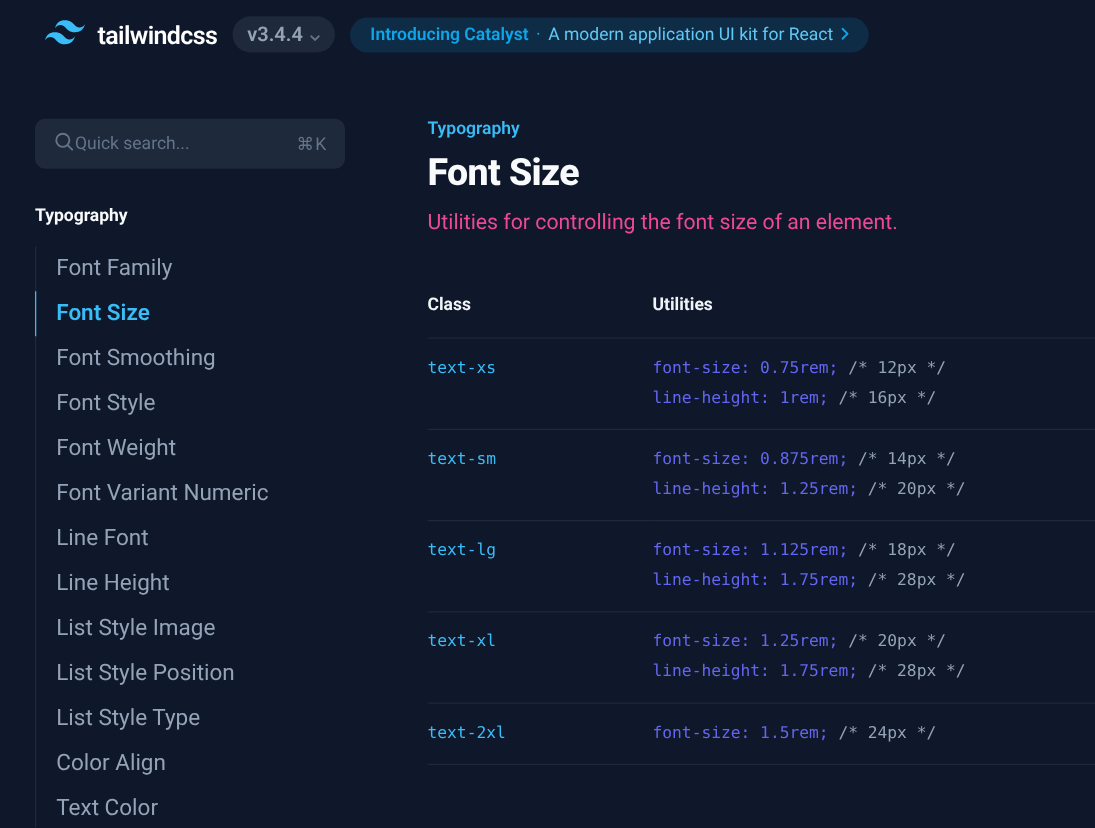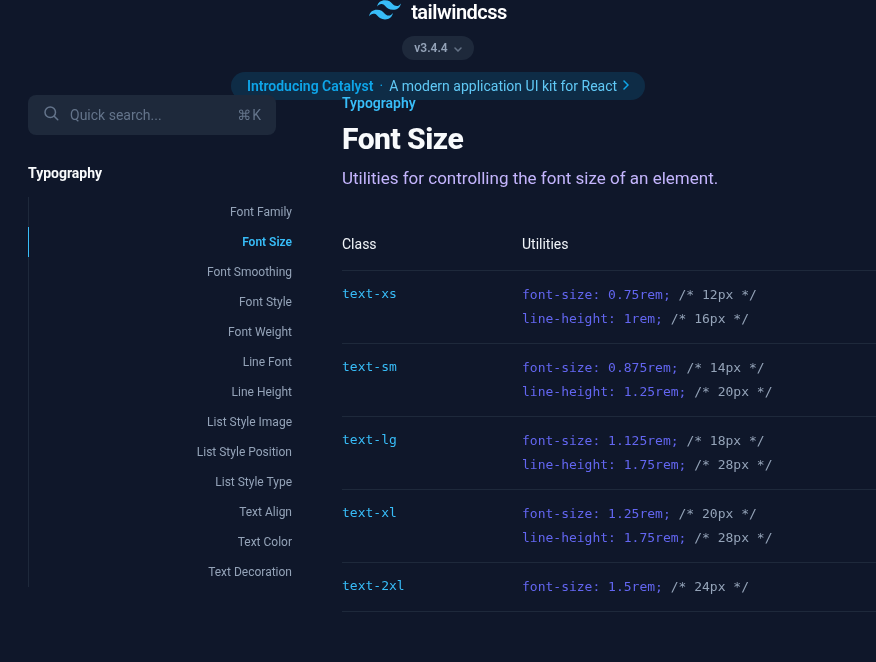--- a/index.html
+++ b/index.html
@@ -12,39 +12,38 @@
     overflow: hidden;
   }
 
   
   .header {
     display: flex;
     align-items: center;
     padding: 0 36px;
     height: 55px;
     gap: 12px;
-    flex-direction: column;
   }
   .logo-wrap {
     display: flex;
     align-items: center;
     gap: 10px;
   }
   .brand {
     color: #fff;
     font-size: 20px;
     font-weight: 600;
     letter-spacing: -0.5px;
   }
   .version-pill {
     background: #1e293b;
     color: #94a3b8;
     border-radius: 9999px;
     padding: 5px 12px;
-    font-size: 12px;
+    font-size: 16px;
     font-weight: 600;
     display: inline-flex;
     align-items: center;
     gap: 6px;
     cursor: pointer;
   }
   .version-pill .chev { opacity: .6; }
   .promo-pill {
     background: rgba(14,165,233,.15);
     border-radius: 9999px;
@@ -80,48 +79,46 @@
     border-radius: 8px;
     height: 40px;
     padding: 0 14px;
     margin-bottom: 30px;
     width: 248px;
     cursor: pointer;
   }
   .search .placeholder {
     color: #64748b;
     font-size: 14px;
-    margin-left: 10px;
   }
   .search .kbd {
     margin-left: auto;
     color: #64748b;
     font-size: 14px;
     letter-spacing: 1px;
   }
 
   .nav-section-title {
     color: #f8fafc;
     font-size: 14px;
     font-weight: 700;
     margin-bottom: 16px;
   }
   .nav-list {
     list-style: none;
     border-left: 1px solid #1e293b;
   }
   .nav-item {
     color: #94a3b8;
-    font-size: 12px;
+    font-size: 18px;
     line-height: 1;
     padding: 9px 0 9px 16px;
     cursor: pointer;
     border-left: 1px solid transparent;
     margin-left: -1px;
-    text-align: right;
   }
   .nav-item.active {
     color: #38bdf8;
     font-weight: 600;
     border-left-color: #38bdf8;
   }
 
   
   .main {
     flex: 1;
@@ -135,34 +132,34 @@
     margin-bottom: 10px;
   }
   .page-title {
     color: #f8fafc;
     font-size: 30px;
     font-weight: 800;
     letter-spacing: -.5px;
     margin-bottom: 12px;
   }
   .page-desc {
-    color: #c4b5fd;
+    color: #ec4899;
     font-size: 17px;
     margin-bottom: 48px;
   }
 
   .tbl {
     width: 100%;
     border-collapse: collapse;
   }
   .tbl th {
     text-align: left;
     color: #f1f5f9;
     font-size: 14px;
-    font-weight: 400;
+    font-weight: 700;
     padding-bottom: 18px;
     border-bottom: 1px solid #1e293b;
   }
   .tbl th.class-col { width: 180px; }
   .tbl td {
     vertical-align: top;
     padding: 12px 0;
     border-bottom: 1px solid #1e293b;
   }
   .code-class {
@@ -227,26 +224,27 @@
       <span class="kbd">⌘K</span>
     </div>
 
     <div class="nav-section-title">Typography</div>
     <ul class="nav-list" id="nav-list">
         <li class="nav-item">Font Family</li>
         <li class="nav-item active">Font Size</li>
         <li class="nav-item">Font Smoothing</li>
         <li class="nav-item">Font Style</li>
         <li class="nav-item">Font Weight</li>
+        <li class="nav-item">Font Variant Numeric</li>
         <li class="nav-item">Line Font</li>
         <li class="nav-item">Line Height</li>
         <li class="nav-item">List Style Image</li>
         <li class="nav-item">List Style Position</li>
         <li class="nav-item">List Style Type</li>
-        <li class="nav-item">Text Align</li>
+        <li class="nav-item">Color Align</li>
         <li class="nav-item">Text Color</li>
         <li class="nav-item">Text Decoration</li>
       </ul>
   </aside>
 
   <main class="main">
     <div class="crumb">Typography</div>
     <h1 class="page-title">Font Size</h1>
     <p class="page-desc">Utilities for controlling the font size of an element.</p>
 

